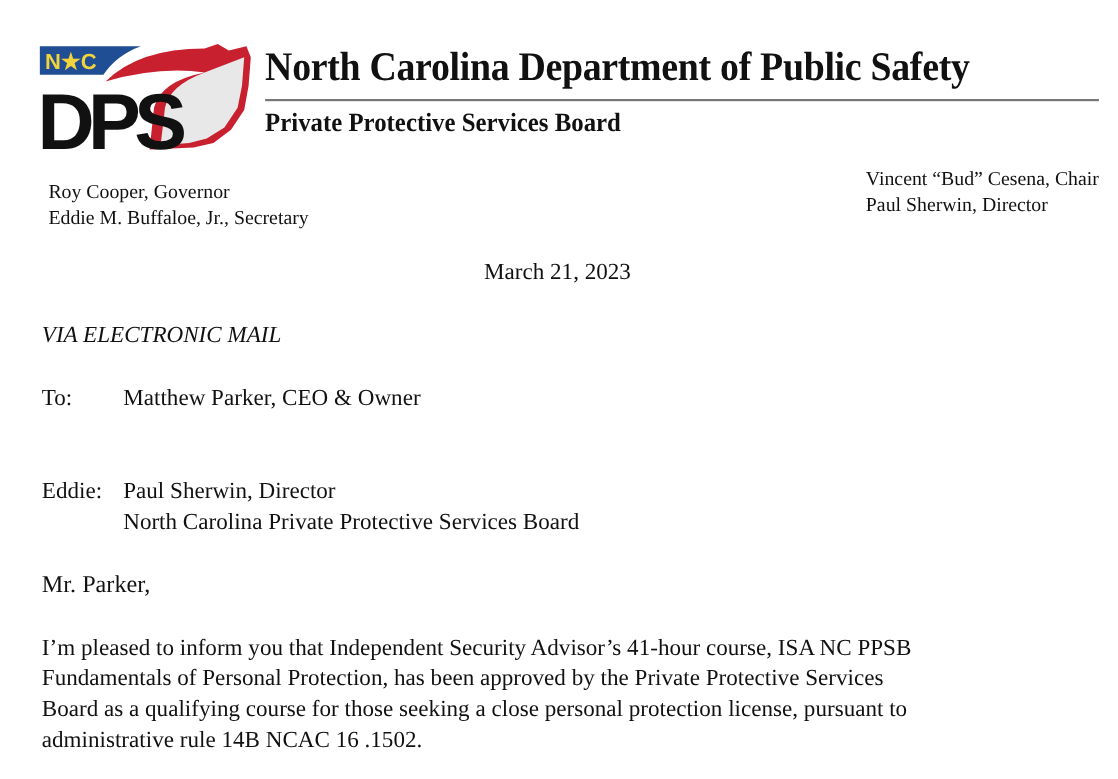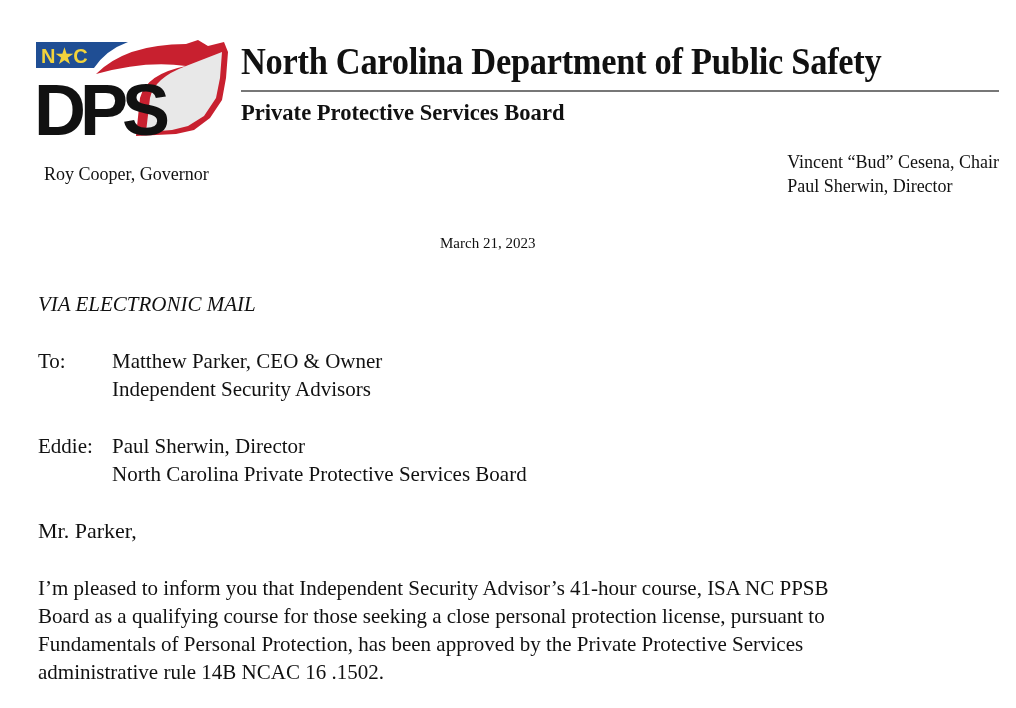--- a/index.html
+++ b/index.html
@@ -6,21 +6,21 @@
   body { width: 1016px; height: 708px; position: relative; overflow: hidden;
          font-family: "Liberation Serif", "DejaVu Serif", serif; color: #111; }
   .logo { position: absolute; left: 36px; top: 38px; width: 200px; height: 100px; text-align: right; }
   .hdr-title { position: absolute; left: 241px; top: 40px; font-size: 37px; font-weight: bold;
                letter-spacing: -0.3px; white-space: nowrap; transform: scaleX(0.93); transform-origin: left top; }
   .hdr-rule { position: absolute; left: 241px; top: 90px; width: 758px; height: 0; border-top: 2px solid #777; }
   .hdr-sub { position: absolute; left: 241px; top: 99px; font-size: 24px; font-weight: bold; white-space: nowrap;
              transform: scaleX(0.94); transform-origin: left top; }
   .officials-left { position: absolute; left: 44px; top: 162px; font-size: 18px; line-height: 24px; }
   .officials-right { position: absolute; right: 17px; top: 150px; font-size: 18px; line-height: 24px; text-align: left; }
-  .date { position: absolute; left: 440px; top: 235px; font-size: 15px; }
+  .date { position: absolute; left: 440px; top: 235px; font-size: 21px; }
   .via { position: absolute; left: 38px; top: 292px; font-size: 21px; font-style: italic; }
   .memo-row { position: absolute; left: 38px; font-size: 21px; line-height: 28px; }
   .memo-label { position: absolute; left: 0; top: 0; }
   .memo-val { position: absolute; left: 74px; top: 0; white-space: nowrap; }
   .salutation { position: absolute; left: 38px; top: 518px; font-size: 22px; }
   .body-p { position: absolute; left: 38px; top: 574px; width: 960px; font-size: 21px; line-height: 28px; }
   .body-p div { white-space: nowrap; }
 </style>
 </head>
 <body>
@@ -36,45 +36,45 @@
     <text x="-2" y="97" font-family="Liberation Sans, sans-serif" font-weight="bold" font-size="72" fill="#111" letter-spacing="-6">DPS</text>
   </svg>
 </div>
 
 <div class="hdr-title">North Carolina Department of Public Safety</div>
 <div class="hdr-rule"></div>
 <div class="hdr-sub">Private Protective Services Board</div>
 
 <div class="officials-left">
   <div>Roy Cooper, Governor</div>
+  <div>Eddie M. Buffaloe, Jr., Secretary</div>
 </div>
 <div class="officials-right">
   <div>Vincent “Bud” Cesena, Chair</div>
   <div>Paul Sherwin, Director</div>
 </div>
 
 <div class="date">March 21, 2023</div>
 <div class="via">VIA ELECTRONIC MAIL</div>
 
 <div class="memo-row" style="top:347px;">
   <span class="memo-label">To:</span>
   <div class="memo-val">
     <div>Matthew Parker, CEO &amp; Owner</div>
-    <div>Independent Security Advisors</div>
   </div>
 </div>
 
 <div class="memo-row" style="top:432px;">
   <span class="memo-label">Eddie:</span>
   <div class="memo-val">
     <div>Paul Sherwin, Director</div>
     <div>North Carolina Private Protective Services Board</div>
   </div>
 </div>
 
 <div class="salutation">Mr. Parker,</div>
 
 <div class="body-p">
   <div>I’m pleased to inform you that Independent Security Advisor’s 41-hour course, ISA NC PPSB</div>
+  <div>Fundamentals of Personal Protection, has been approved by the Private Protective Services</div>
   <div>Board as a qualifying course for those seeking a close personal protection license, pursuant to</div>
-  <div>Fundamentals of Personal Protection, has been approved by the Private Protective Services</div>
   <div>administrative rule 14B NCAC 16 .1502.</div>
 </div>
 
 </body></html>

